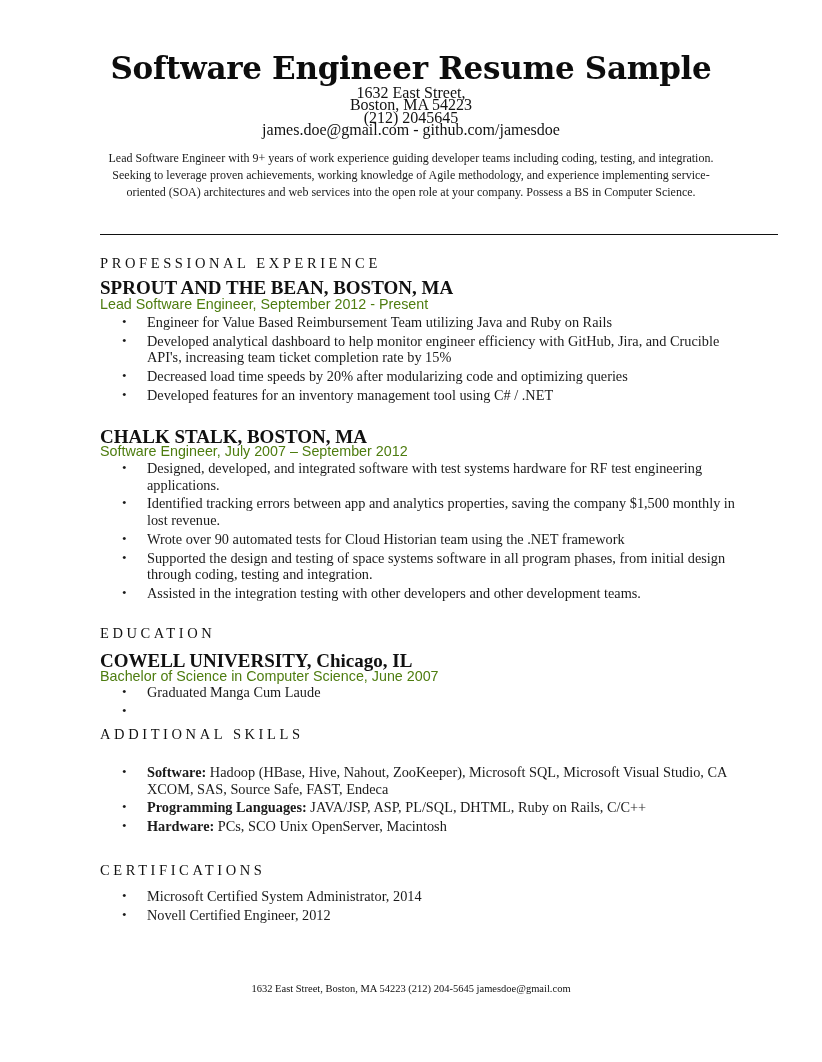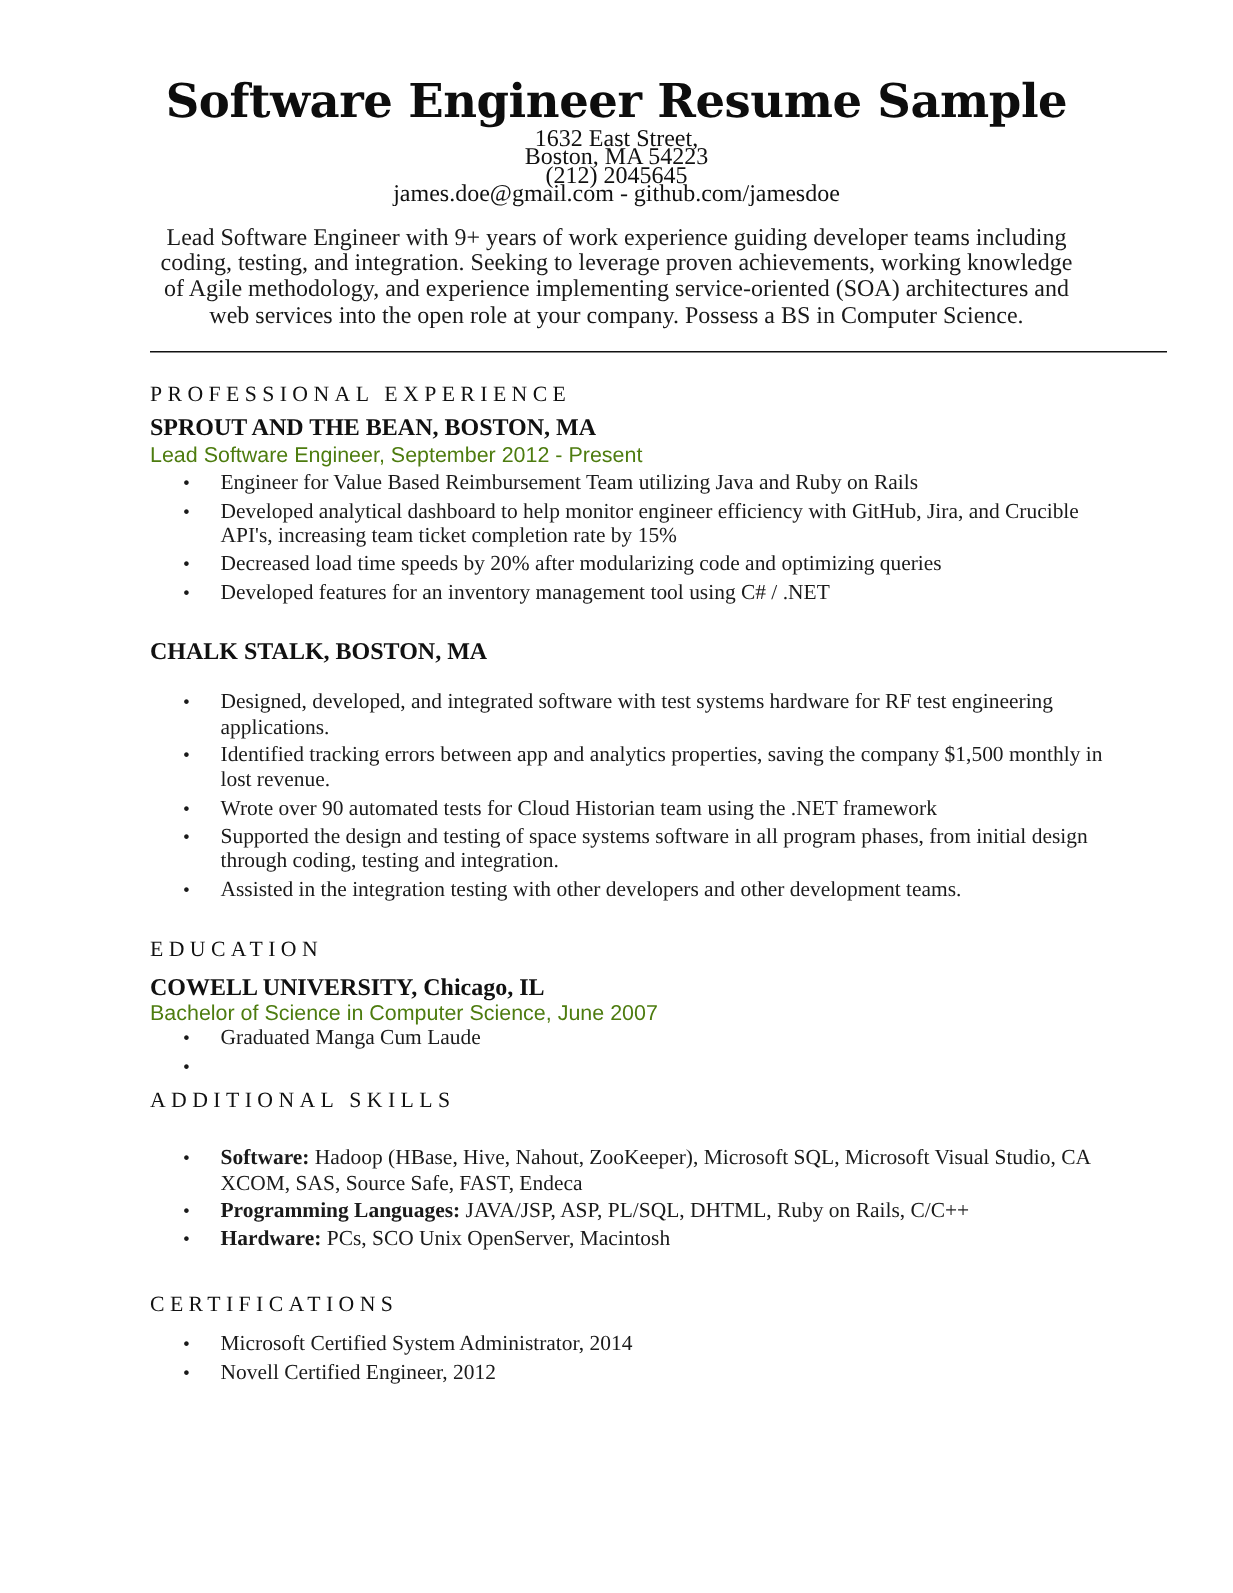--- a/index.html
+++ b/index.html
@@ -12,33 +12,33 @@
     position: absolute; left: 0; width: 822px; top: 50px; text-align: center;
     font-family: "DejaVu Serif", serif; font-weight: bold; font-size: 31px; letter-spacing: -0.3px;
     color: #0d0d0d;
   }
   .contact {
     position: absolute; left: 0; width: 822px; top: 87px; text-align: center;
     font-family: "Liberation Serif", serif; font-size: 16px; line-height: 12.3px; color: #111;
   }
   .summary {
     position: absolute; left: 100px; width: 622px; top: 150px; text-align: center;
-    font-family: "Liberation Serif", serif; font-size: 16px; line-height: 17.2px; color: #1a1a1a;
+    font-family: "Liberation Serif", serif; font-size: 12px; line-height: 17.2px; color: #1a1a1a;
   }
   .rule {
     position: absolute; left: 100px; width: 678px; top: 234px; height: 0;
     border-top: 1.5px solid #111;
   }
   .section-title {
     position: absolute; left: 100px;
     font-family: "Liberation Serif", serif; font-size: 14.5px; letter-spacing: 3.6px; color: #111;
   }
   .org {
     position: absolute; left: 100px;
-    font-family: "Liberation Serif", serif; font-weight: bold; font-size: 16px; color: #111; text-align: right;
+    font-family: "Liberation Serif", serif; font-weight: bold; font-size: 19px; color: #111; text-align: right;
   }
   .role {
     position: absolute; left: 100px;
     font-family: Liberation Sans, sans-serif; font-size: 14.3px; color: #4d7c0f;
   }
   ul.bullets {
     position: absolute; left: 100px; width: 640px; margin: 0; padding: 0; list-style: none;
     font-family: "Liberation Serif", serif; font-size: 14.3px; line-height: 16.5px; color: #1a1a1a;
   }
   ul.bullets li { position: relative; padding-left: 47px; margin-bottom: 2.4px; }
@@ -74,20 +74,21 @@
   <div class="org" style="top:277px;">SPROUT AND THE BEAN, BOSTON, MA</div>
   <div class="role" style="top:296px;">Lead Software Engineer, September 2012 - Present</div>
   <ul class="bullets" style="top:314px;">
     <li><span class="dot">•</span><span>Engineer for Value Based Reimbursement Team utilizing Java and Ruby on Rails</span></li>
     <li><span class="dot">•</span><span>Developed analytical dashboard to help monitor engineer efficiency with GitHub, Jira, and Crucible API's, increasing team ticket completion rate by 15%</span></li>
     <li><span class="dot">•</span><span>Decreased load time speeds by 20% after modularizing code and optimizing queries</span></li>
     <li><span class="dot">•</span><span>Developed features for an inventory management tool using C# / .NET</span></li>
   </ul>
 
   <div class="org" style="top:426px;">CHALK STALK, BOSTON, MA</div>
+  <div class="role" style="top:443px;">Software Engineer, July 2007 – September 2012</div>
   <ul class="bullets" style="top:460px;">
     <li><span class="dot">•</span><span>Designed, developed, and integrated software with test systems hardware for RF test engineering applications.</span></li>
     <li><span class="dot">•</span><span>Identified tracking errors between app and analytics properties, saving the company $1,500 monthly in lost revenue.</span></li>
     <li><span class="dot">•</span><span>Wrote over 90 automated tests for Cloud Historian team using the .NET framework</span></li>
     <li><span class="dot">•</span><span>Supported the design and testing of space systems software in all program phases, from initial design through coding, testing and integration.</span></li>
     <li><span class="dot">•</span><span>Assisted in the integration testing with other developers and other development teams.</span></li>
   </ul>
 
   <div class="section-title" style="top:625px;">EDUCATION</div>
   <div class="org" style="top:650px;">COWELL UNIVERSITY, Chicago, IL</div>
@@ -103,13 +104,14 @@
     <li><span class="dot">•</span><span class="lbl">Programming Languages:</span><span> JAVA/JSP, ASP, PL/SQL, DHTML, Ruby on Rails, C/C++</span></li>
     <li><span class="dot">•</span><span class="lbl">Hardware:</span><span> PCs, SCO Unix OpenServer, Macintosh</span></li>
   </ul>
 
   <div class="section-title" style="top:862px;">CERTIFICATIONS</div>
   <ul class="bullets" style="top:888px;">
     <li><span class="dot">•</span><span>Microsoft Certified System Administrator, 2014</span></li>
     <li><span class="dot">•</span><span>Novell Certified Engineer, 2012</span></li>
   </ul>
 
+  <div class="footer">1632 East Street, Boston, MA 54223 (212) 204-5645 jamesdoe@gmail.com</div>
 </div>
 
 </body></html>

